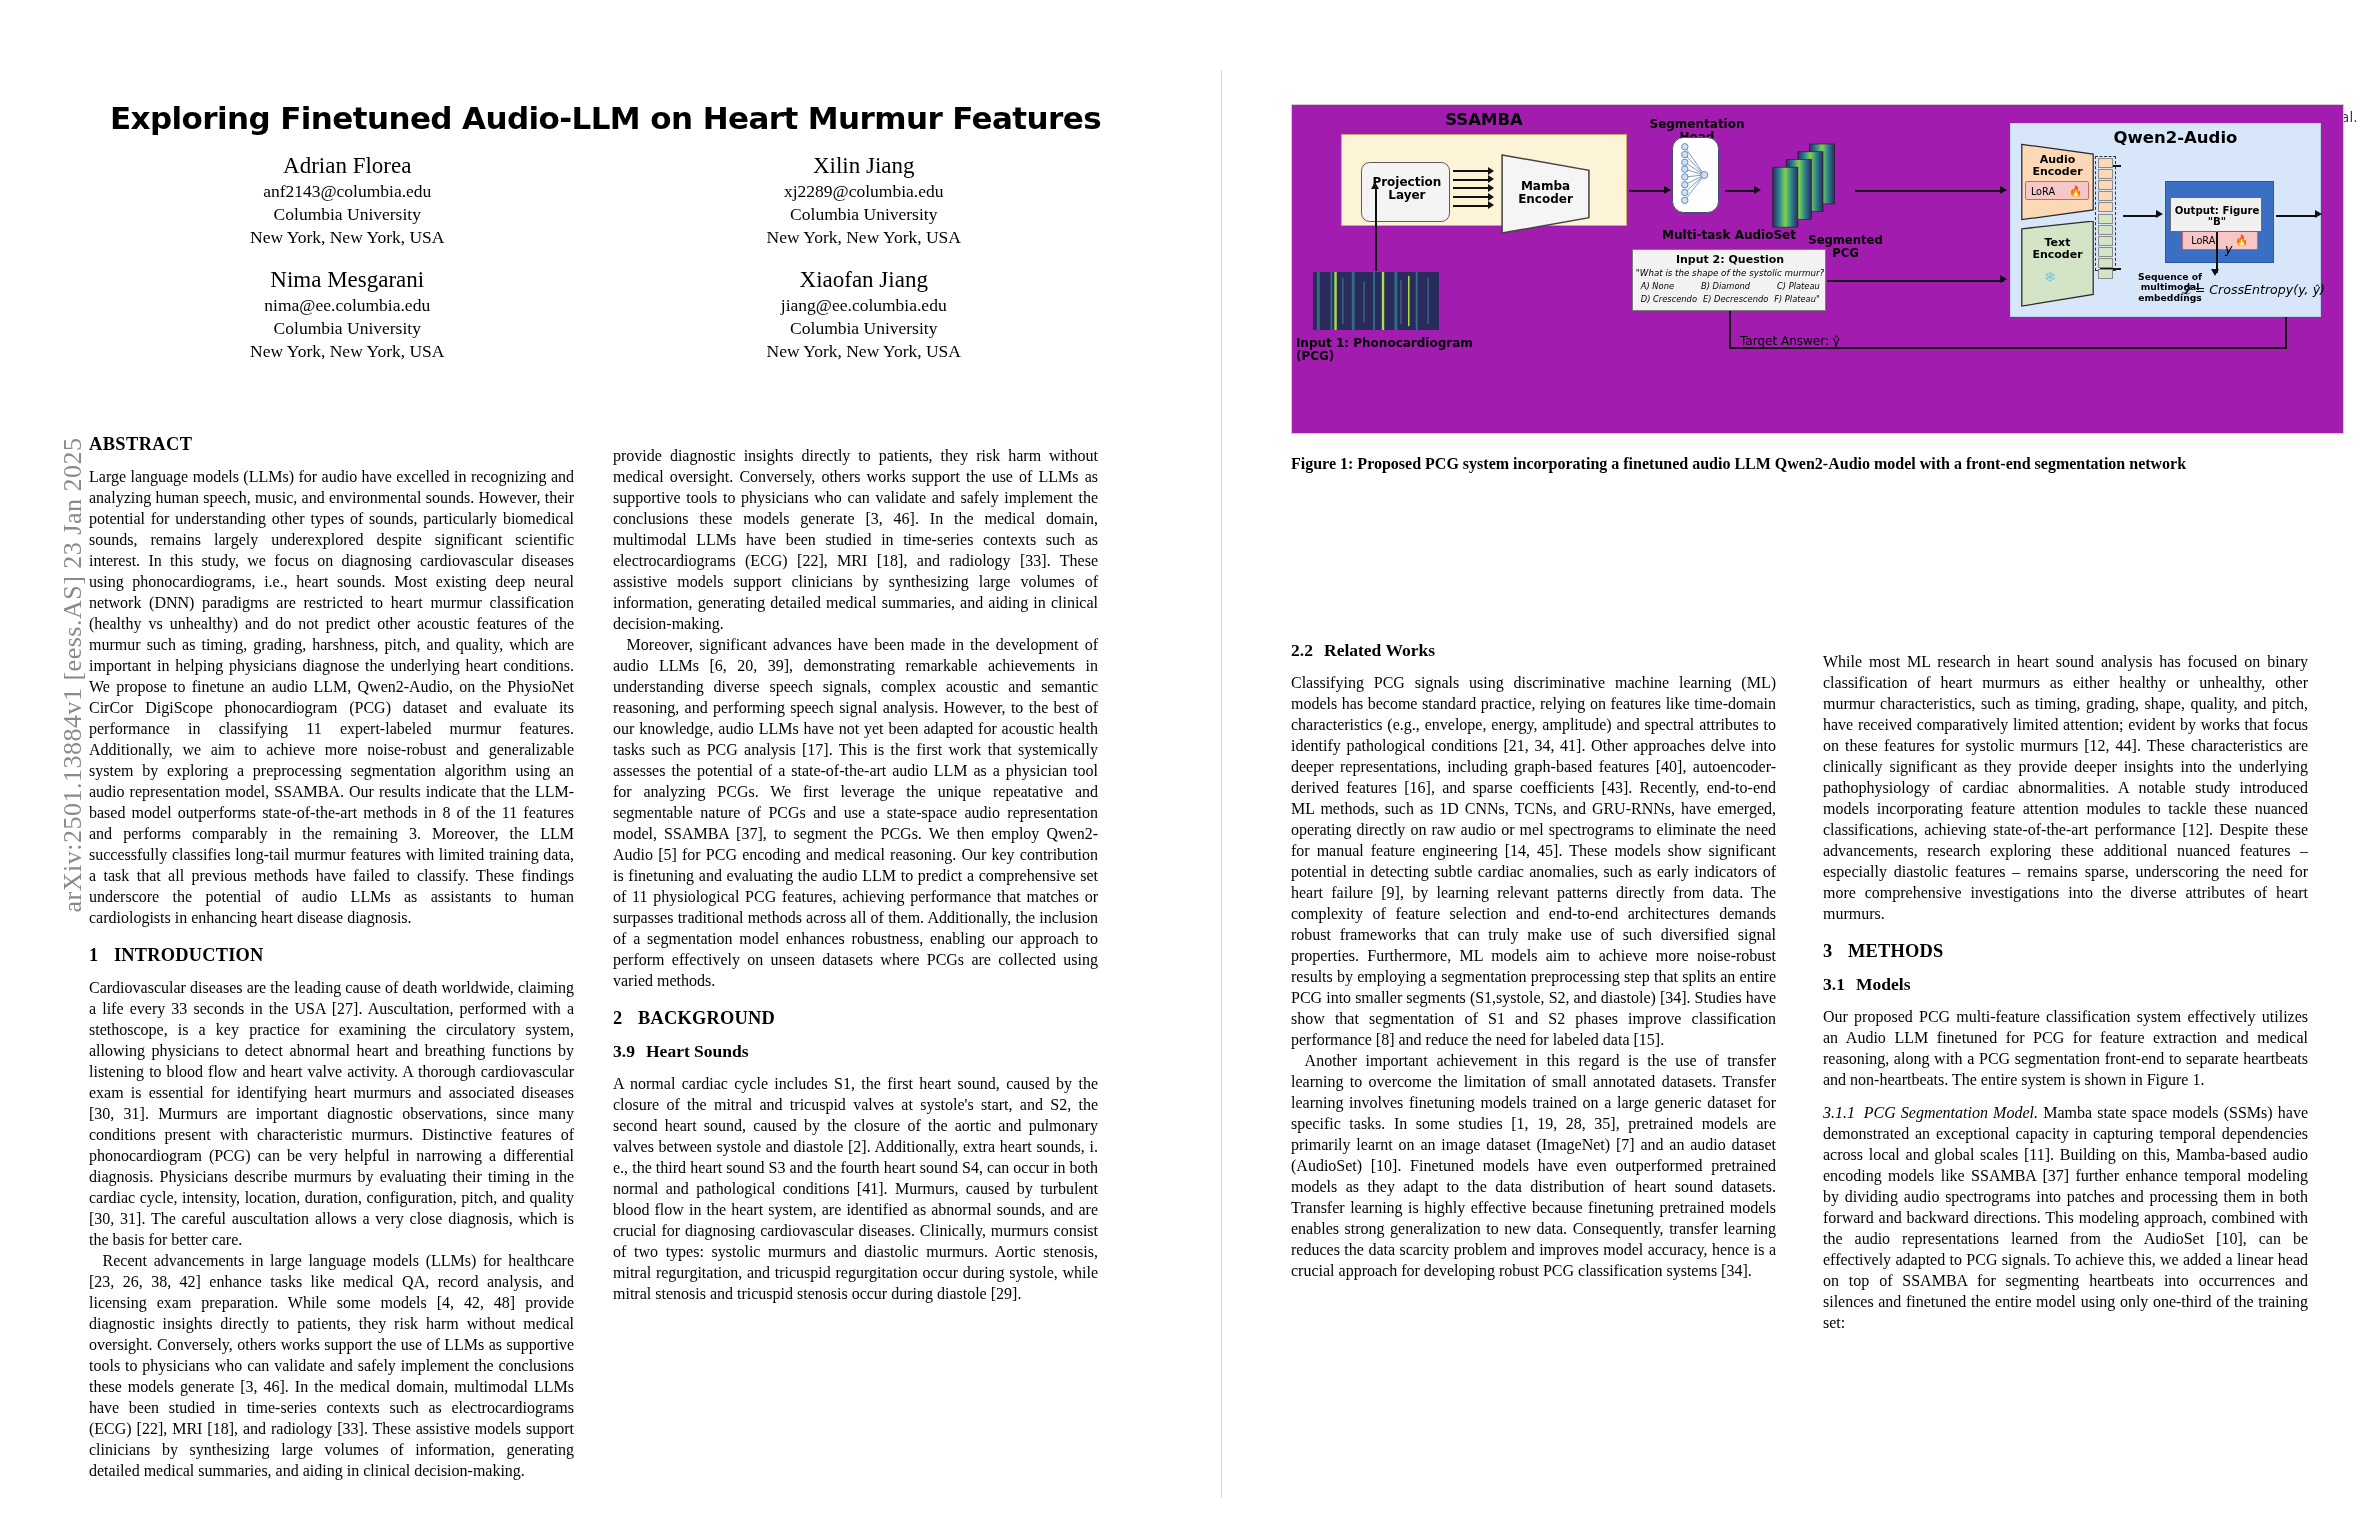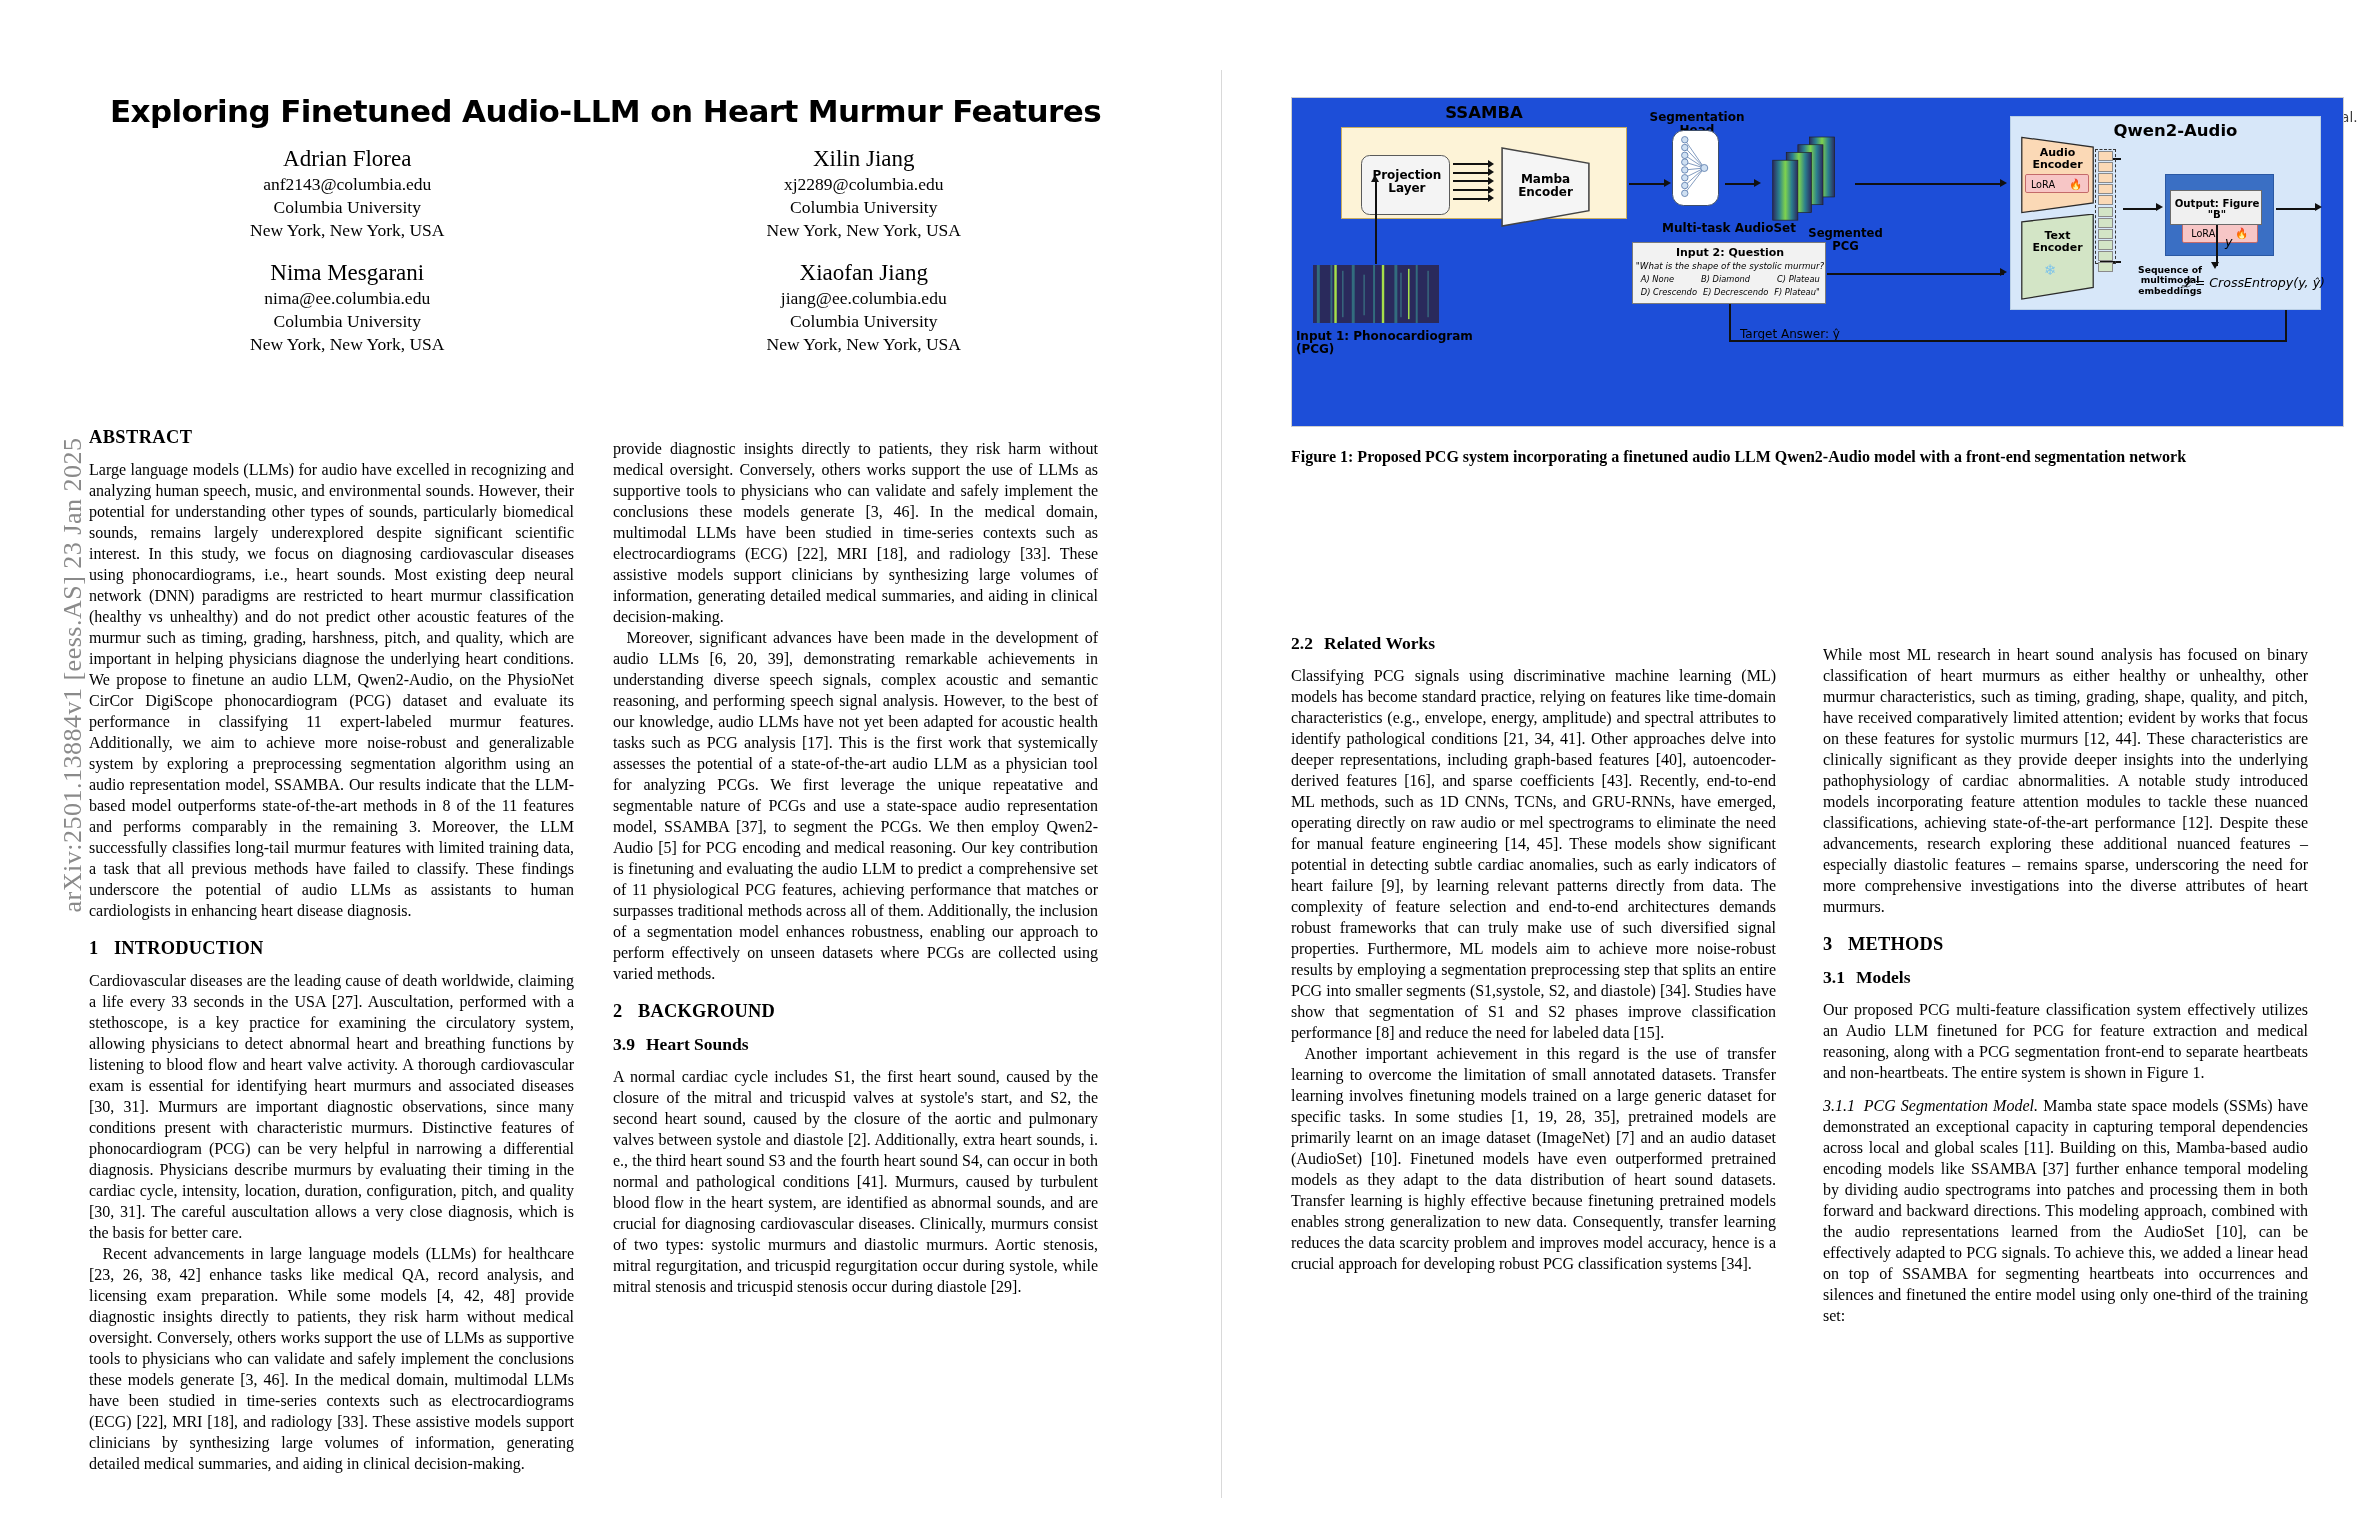--- a/index.html
+++ b/index.html
@@ -9,21 +9,21 @@
   
   #arxiv-stamp{
     position:absolute; left:-296px; top:660px; width:737px;
     transform:rotate(-90deg); transform-origin:center center;
     font-family:"Liberation Serif", serif; font-size:26px; color:#8a8a8a;
     letter-spacing:0.5px; text-align:center; white-space:nowrap;
   }
 
   
   #page{position:absolute; inset:0;}
-  .page-half{position:absolute; top:0; bottom:0;}
+  .page-half{position:absolute; top:7px; bottom:0;}
   #left-half{left:89px; width:1033px;}
   #right-half{left:1291px; width:1053px;}
 
   #vrule{position:absolute; left:1221px; top:70px; bottom:39px; width:1px; background:#d9d9d9;}
 
   
   #running-head{position:absolute; right:17.5px; top:109px; font-family:"DejaVu Sans",sans-serif;
      font-size:13.6px; color:#3b3b3b;}
 
   
@@ -50,21 +50,21 @@
   .h1 .num{display:inline-block; min-width:25px;}
   .h2{font-family:"Liberation Serif",serif; font-weight:bold; font-size:17.5px;
       margin:12.6px 0 4.9px 0;}
   .h2 .num{display:inline-block; min-width:33px;}
   .h3{font-style:italic; font-size:16px; margin:11.6px 0 0 0;}
   .h3 .num{font-style:italic; margin-right:8.7px;}
   .abs-head{font-family:"Liberation Serif",serif;font-weight:bold;font-size:18.4px;margin:0 0 5.8px 0;letter-spacing:0.4px;}
 
   
   #figure-box{position:absolute; left:0; top:97px; width:1053px; height:330px;
-     border:1px solid #cfcfcf; background:#1d4ed8; box-sizing:border-box;}
+     border:1px solid #cfcfcf; background:#a21caf; box-sizing:border-box;}
   #fig-canvas{position:absolute; inset:0;}
   #fig-caption{position:absolute; left:0; top:446px; width:1053px; font-size:16px; line-height:21.3px;
      font-weight:bold;}
 
   
   .fz{position:absolute; box-sizing:border-box;}
   .lbl{font-family:"DejaVu Sans",sans-serif; font-weight:bold; text-align:center; line-height:1.12;}
   .ssamba-box{left:49px; top:29px; width:286px; height:92px; background:#fdf3d7; border:1.4px solid #c9ad5f;}
   .proj{left:19.4px; top:27px; width:89px; height:60px; background:#f4f4f4;border:1.6px solid #5a5a5a;border-radius:8.7px;}
   .qwen-box{left:718px; top:17.5px; width:311px; height:194px; background:#d7e7f9; border:1px solid #b9cfe6;}

